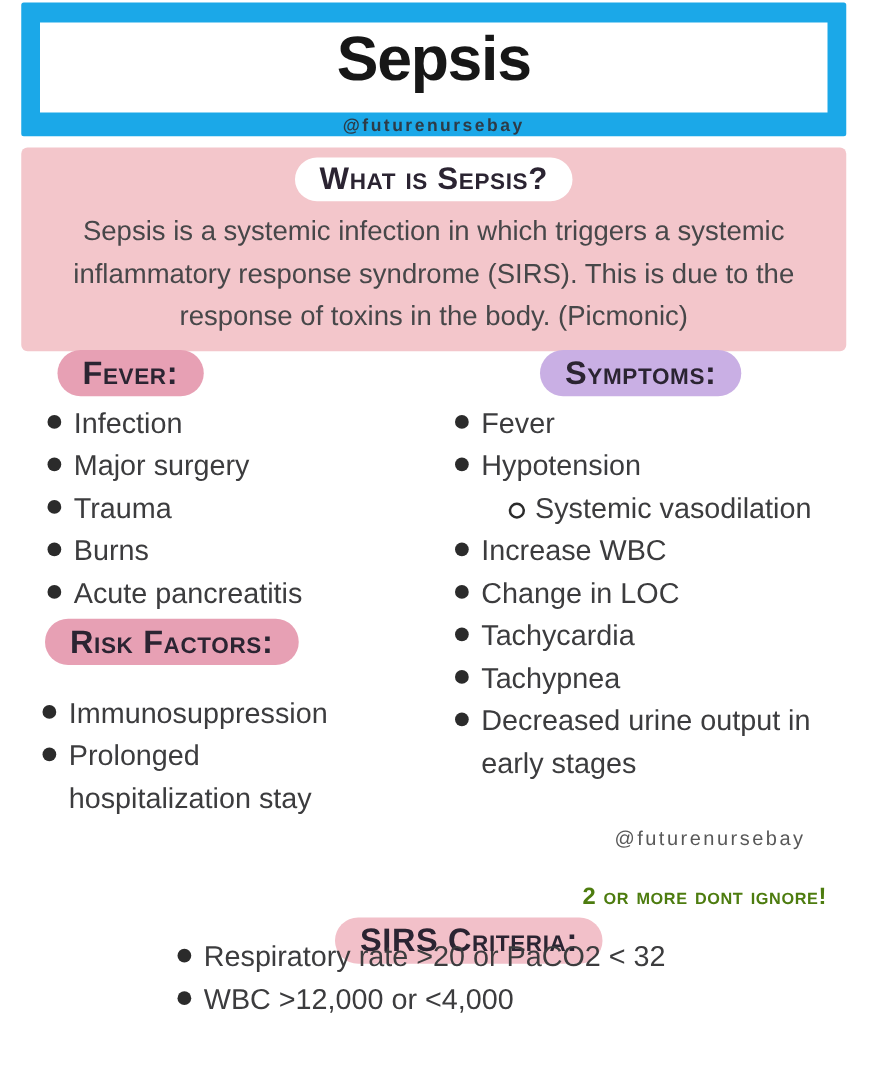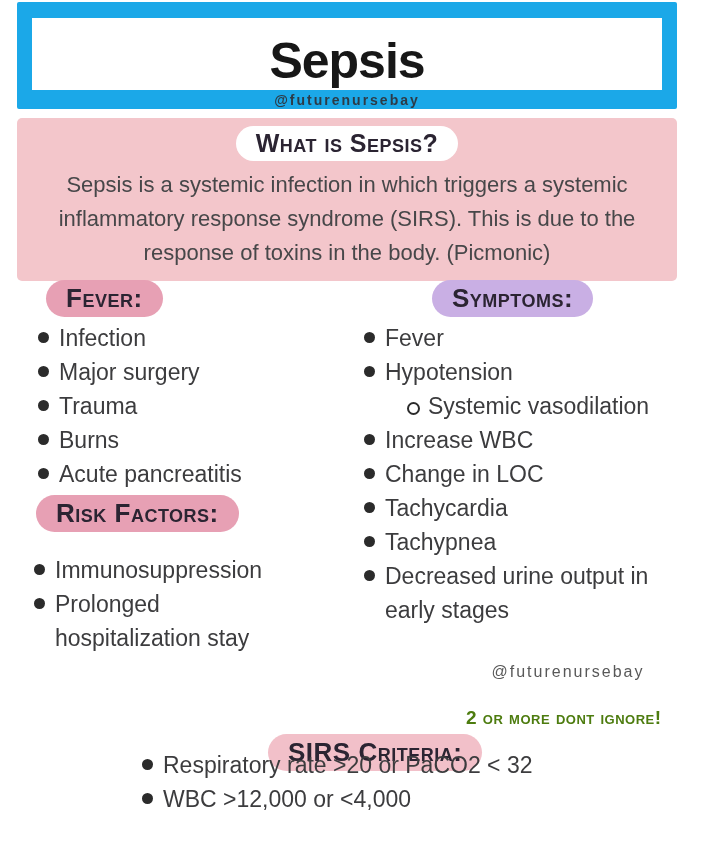--- a/index.html
+++ b/index.html
@@ -3,21 +3,21 @@
 <meta charset="utf-8">
 <style>
   html,body{margin:0;padding:0;background:#ffffff;}
   .canvas{
     position:relative;width:707px;height:868px;background:#ffffff;overflow:hidden;
     font-family:"Liberation Sans", sans-serif;color:#3c3c3e;
   }
   
   .banner{position:absolute;left:17px;top:2px;width:660px;height:107px;background:#1BA8E8;border-radius:2px;}
   .title-box{position:absolute;left:15px;top:16px;right:15px;height:72px;background:#ffffff;
-    display:flex;align-items:flex-end;justify-content:center;}
+    display:flex;align-items:flex-start;justify-content:center;}
   .poster-title{margin:0;font-size:50px;font-weight:bold;letter-spacing:-1px;color:#171717;}
   .banner-handle{position:absolute;left:0;right:0;top:90px;text-align:center;
     font-size:14px;letter-spacing:2px;color:#2d3b47;font-weight:bold;}
   
   .definition{position:absolute;left:17px;top:118px;width:660px;height:163px;background:#F3C6CB;
     border-radius:5px;text-align:center;}
   .pill{display:inline-block;border-radius:26px;padding:3px 20px;
     font-variant:small-caps;font-weight:bold;font-size:26px;letter-spacing:.5px;color:#2b2432;}
   .def-pill{background:#ffffff;margin-top:8px;font-size:25px;}
   .def-text{margin:7px auto 0;width:604px;font-size:22px;line-height:34px;color:#474749;}

